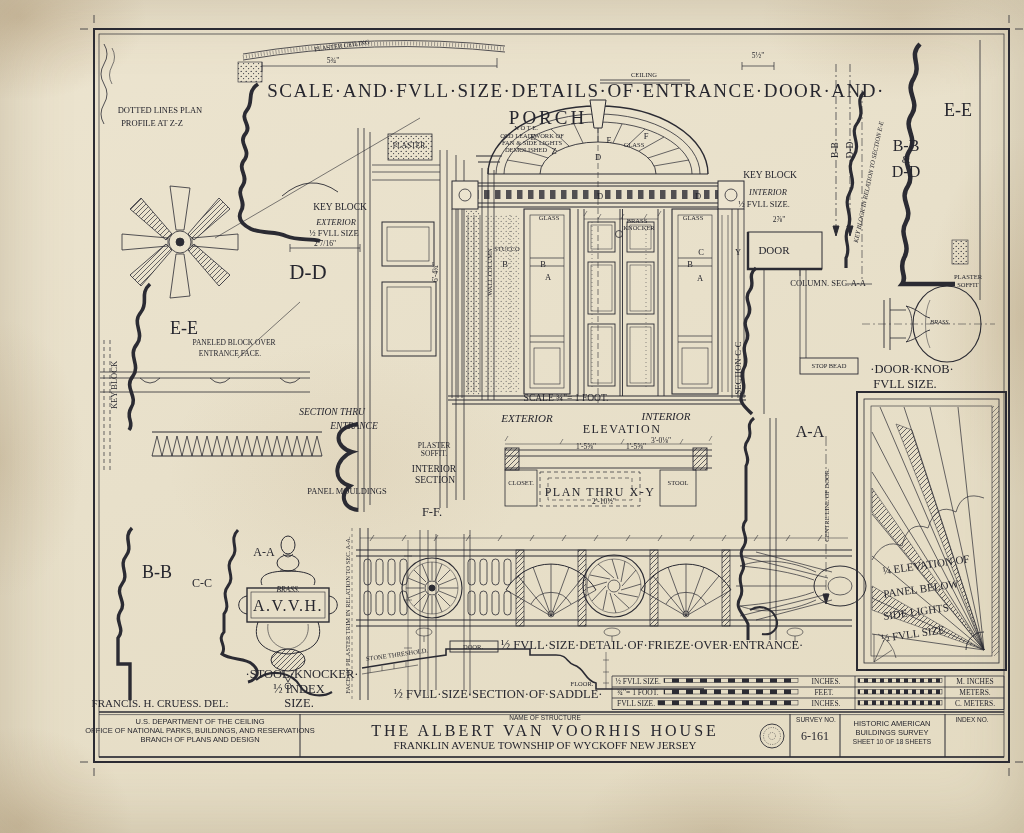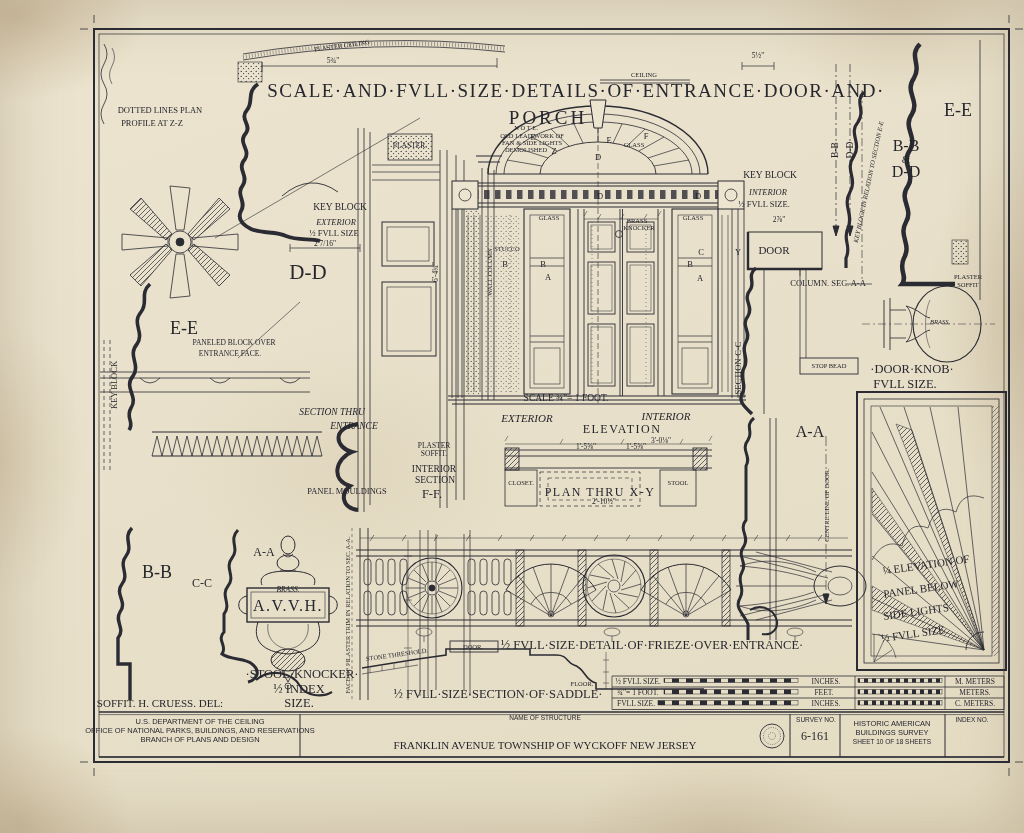--- a/index.html
+++ b/index.html
@@ -479,41 +479,41 @@
 <span class="lb s9" style="left:566px;top:399px">SCALE ¾"= 1 FOOT.</span>
 <span class="lb s11 it" style="left:527px;top:418px">EXTERIOR</span>
 <span class="lb s11 it" style="left:666px;top:416px">INTERIOR</span>
 <span class="lb s14 sp1" style="left:622px;top:429px">ELEVATION</span>
 <span class="lb s9 it" style="left:332px;top:413px">SECTION THRU</span>
 <span class="lb s9 it" style="left:354px;top:427px">ENTRANCE</span>
 <span class="lb s7" style="left:434px;top:446px">PLASTER</span>
 <span class="lb s7" style="left:434px;top:454px">SOFFIT.</span>
 <span class="lb s9" style="left:434px;top:470px">INTERIOR</span>
 <span class="lb s9" style="left:435px;top:481px">SECTION</span>
-<span class="lb s12" style="left:432px;top:494px">F-F.</span>
+<span class="lb s12" style="left:432px;top:512px">F-F.</span>
 <span class="lb s8" style="left:347px;top:491px">PANEL MOULDINGS</span>
 <span class="lb s6" style="left:521px;top:483px">CLOSET.</span>
 <span class="lb s6" style="left:678px;top:483px">STOOL</span>
 <span class="lb s14 sp1" style="left:600px;top:492px">PLAN THRU X-Y</span>
 <span class="lb s7" style="left:661px;top:441px">3'-0⅛"</span>
 <span class="lb s7" style="left:586px;top:447px">1'-5⅝"</span>
 <span class="lb s7" style="left:636px;top:447px">1'-5⅝"</span>
 <span class="lb s7" style="left:604px;top:502px">2'-10½"</span>
 <span class="lb s7 rv" style="left:436px;top:272px">6'-4¾"</span>
 
 <span class="lb s14" style="left:264px;top:552px">A-A</span>
 <span class="lb s18" style="left:157px;top:572px">B-B</span>
 <span class="lb s14" style="left:202px;top:583px">C-C</span>
 <span class="lb s6 rv" style="left:348px;top:615px">FACE OF PILASTER TRIM IN RELATION TO SEC. A-A.</span>
 <span class="lb s7 it" style="left:288px;top:590px">BRASS.</span>
 <span class="lb s16 sp1" style="left:288px;top:606px">A.V.V.H.</span>
 <span class="lb s12" style="left:302px;top:674px">·STOOL·KNOCKER·</span>
 <span class="lb s12" style="left:299px;top:689px">½ INDEX</span>
 <span class="lb s12" style="left:299px;top:703px">SIZE.</span>
-<span class="lb s11" style="left:160px;top:703px">SOFFIT. H. CRUESS. DEL:</span>
+<span class="lb s11" style="left:160px;top:703px">FRANCIS. H. CRUESS. DEL:</span>
 
 <span class="lb s6 r8" style="left:397px;top:655px">STONE THRESHOLD.</span>
 <span class="lb s6" style="left:473px;top:647px">DOOR.</span>
 <span class="lb s6" style="left:582px;top:684px">FLOOR.</span>
 <span class="lb s12" style="left:652px;top:645px">½ FVLL·SIZE·DETAIL·OF·FRIEZE·OVER·ENTRANCE·</span>
 <span class="lb s12" style="left:498px;top:694px">½ FVLL·SIZE·SECTION·OF·SADDLE·</span>
 
 <span class="lb s11 r8" style="left:926px;top:565px">¼ ELEVATION OF</span>
 <span class="lb s11 r8" style="left:921px;top:589px">PANEL BELOW</span>
 <span class="lb s11 r8" style="left:916px;top:612px">SIDE LIGHTS</span>
@@ -529,32 +529,33 @@
 <span class="lb s8" style="left:505px;top:264px">B</span>
 <span class="lb s8" style="left:543px;top:264px">B</span>
 <span class="lb s8" style="left:690px;top:264px">B</span>
 <span class="lb s8" style="left:548px;top:277px">A</span>
 <span class="lb s8" style="left:700px;top:278px">A</span>
 <span class="lb s8" style="left:701px;top:252px">C</span>
 <span class="lb s8" style="left:738px;top:252px">Y</span>
 
 <span class="lb s7" style="left:638px;top:682px">½ FVLL SIZE.</span>
 <span class="lb s7" style="left:826px;top:682px">INCHES.</span>
-<span class="lb s7" style="left:975px;top:682px">M. METERS</span>
+<span class="lb s7" style="left:975px;top:682px">M. INCHES</span>
 <span class="lb s7" style="left:638px;top:693px">¾"= 1 FOOT.</span>
 <span class="lb s7" style="left:824px;top:693px">FEET.</span>
 <span class="lb s7" style="left:975px;top:693px">METERS.</span>
 <span class="lb s7" style="left:636px;top:704px">FVLL SIZE.</span>
 <span class="lb s7" style="left:826px;top:704px">INCHES.</span>
 <span class="lb s7" style="left:975px;top:704px">C. METERS.</span>
 
 <span class="lb s7 ffs" style="left:200px;top:722px">U.S. DEPARTMENT OF THE CEILING</span>
 <span class="lb s7 ffs" style="left:200px;top:731px">OFFICE OF NATIONAL PARKS, BUILDINGS, AND RESERVATIONS</span>
 <span class="lb s7 ffs" style="left:200px;top:740px">BRANCH OF PLANS AND DESIGN</span>
 <span class="lb s6 ffs" style="left:545px;top:718px">NAME OF STRUCTURE</span>
+<span class="lb s16 sp2" style="left:545px;top:731px">THE  ALBERT  VAN  VOORHIS  HOUSE</span>
 <span class="lb s11" style="left:545px;top:745px">FRANKLIN  AVENUE    TOWNSHIP  OF  WYCKOFF    NEW  JERSEY</span>
 <span class="lb s6 ffs" style="left:816px;top:720px">SURVEY NO.</span>
 <span class="lb s14" style="left:815px;top:736px">6-161</span>
 <span class="lb s7 ffs" style="left:892px;top:724px">HISTORIC AMERICAN</span>
 <span class="lb s7 ffs" style="left:892px;top:733px">BUILDINGS SURVEY</span>
 <span class="lb s6 ffs" style="left:892px;top:742px">SHEET 10 OF 18 SHEETS</span>
 <span class="lb s6 ffs" style="left:972px;top:720px">INDEX NO.</span>
 
 </div>
 

